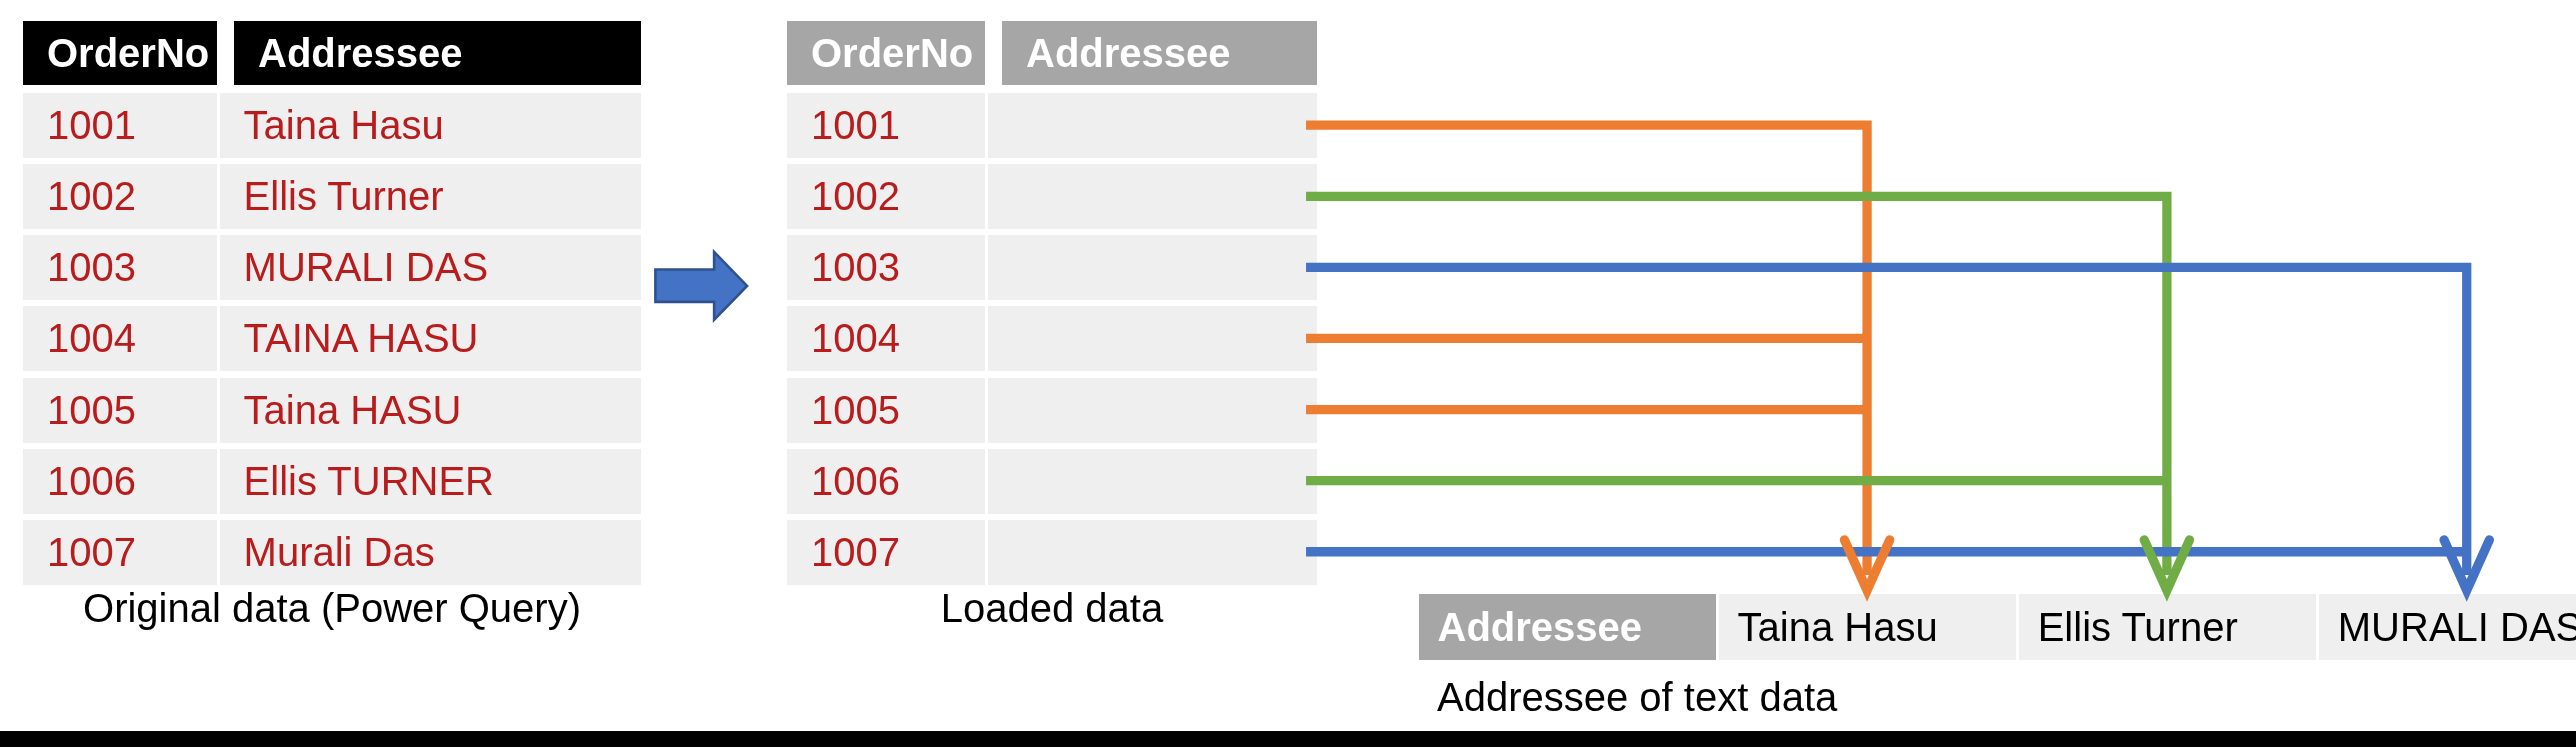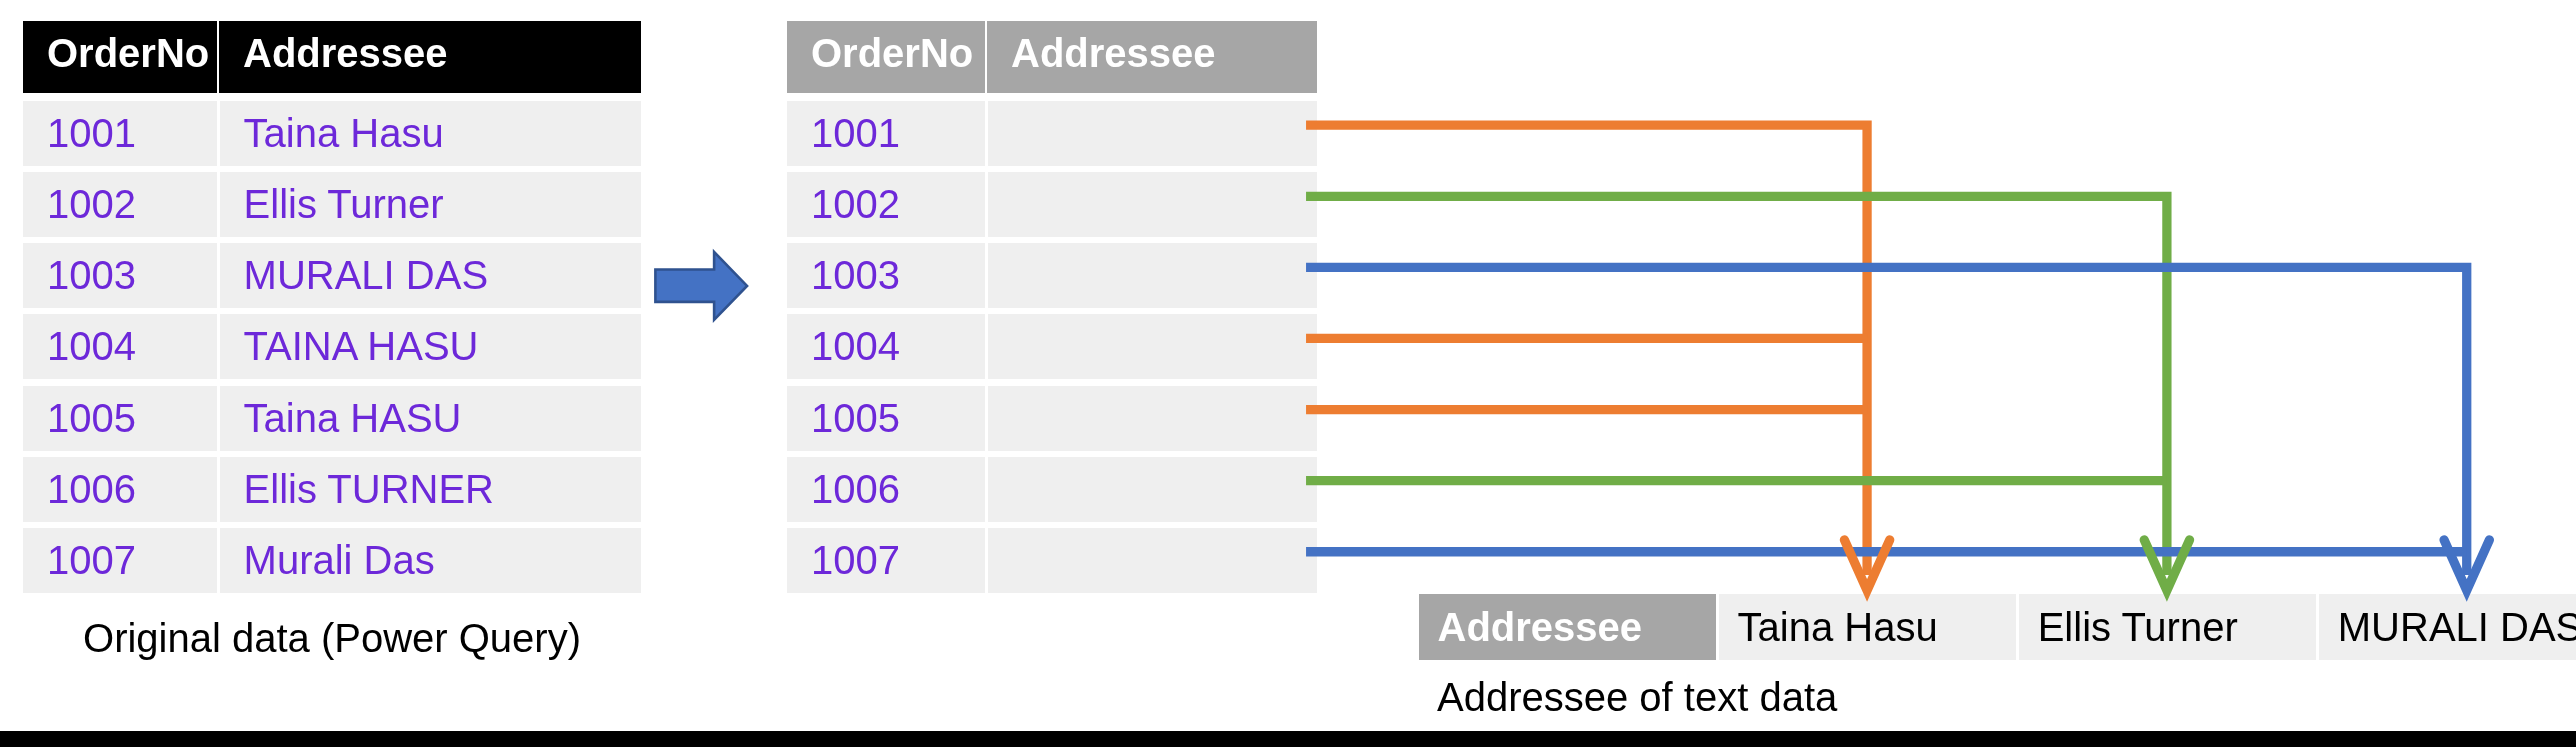--- a/index.html
+++ b/index.html
@@ -1,27 +1,27 @@
 <!DOCTYPE html>
 <html style="font-size:8.2px"><head>
 <meta charset="utf-8">
 <style>
   html,body{margin:0;padding:0;background:#ffffff;}
   #canvas{
     position:relative;width:2626px;height:747px;background:#ffffff;
     font-family:"Liberation Sans",sans-serif;overflow:hidden;
   }
   .tbl{position:absolute;}
-  .thead{display:flex;gap:2px;height:72px;}
+  .thead{display:flex;gap:17px;height:64px;}
   .hc{box-sizing:border-box;font-size:40px;line-height:64px;font-weight:bold;color:#ffffff;padding-left:24px;white-space:nowrap;overflow:hidden;}
   .dark .hc{background:var(--orig-head,#000000);}
   .gray .hc{background:var(--gray-head,#A6A6A6);}
   .tbody{margin-top:8.2px;display:flex;flex-direction:column;gap:6.2px;}
   .trow{display:flex;gap:2.6px;height:65px;}
-  .tc{box-sizing:border-box;background:var(--row-bg,#EFEFEF);font-size:40px;line-height:65px;color:#6d28d9;padding-left:24px;white-space:nowrap;overflow:hidden;}
+  .tc{box-sizing:border-box;background:var(--row-bg,#EFEFEF);font-size:40px;line-height:65px;color:#b91c1c;padding-left:24px;white-space:nowrap;overflow:hidden;}
   .c1{width:194px;flex:none;}
   .c2{flex:1;}
   #loaded-table .c1{width:198px;}
   .caption{position:absolute;font-size:40px;line-height:45px;color:#000000;white-space:nowrap;}
   .caption.centered{text-align:center;}
   #dict-table{position:absolute;left:1419px;top:594px;display:flex;gap:3.1px;}
   .dcell{box-sizing:border-box;width:297px;height:66px;font-size:40px;line-height:66px;padding-left:18.5px;background:var(--row-bg,#EFEFEF);color:#000000;white-space:nowrap;overflow:hidden;}
   .dhead{background:var(--gray-head,#A6A6A6);color:#ffffff;font-weight:bold;}
   svg.overlay{position:absolute;left:0;top:0;width:2626px;height:747px;pointer-events:none;}
   #footer-bar{position:absolute;left:0;top:731px;width:2626px;height:16.5px;background:var(--footer,#000000);}
@@ -60,21 +60,21 @@
         <div class="trow">
           <div class="tc c1">1006</div>
           <div class="tc c2">Ellis TURNER</div>
         </div>
         <div class="trow">
           <div class="tc c1">1007</div>
           <div class="tc c2">Murali Das</div>
         </div>
       </div>
   </div>
-  <div class="caption centered" style="left:23px;top:616px;width:618px;">Original data (Power Query)</div>
+  <div class="caption centered" style="left:23px;top:586px;width:618px;">Original data (Power Query)</div>
 
   <div class="tbl" id="loaded-table" style="left:787px;top:20.6px;width:530px;">
     <div class="thead gray">
       <div class="hc c1">OrderNo</div>
       <div class="hc c2">Addressee</div>
     </div>
     <div class="tbody" id="loaded-body">
         <div class="trow">
           <div class="tc c1">1001</div>
           <div class="tc c2"></div>
@@ -98,20 +98,21 @@
         <div class="trow">
           <div class="tc c1">1006</div>
           <div class="tc c2"></div>
         </div>
         <div class="trow">
           <div class="tc c1">1007</div>
           <div class="tc c2"></div>
         </div>
       </div>
   </div>
+  <div class="caption centered" style="left:787px;top:586px;width:530px;">Loaded data</div>
 
   <div id="dict-table">
     <div class="dcell dhead">Addressee</div>
   <div class="dcell">Taina Hasu</div>
       <div class="dcell">Ellis Turner</div>
       <div class="dcell">MURALI DAS</div>
     </div>
   <div class="caption" style="left:1437px;top:675px;">Addressee of text data</div>
 
   <svg class="overlay" id="overlay" viewBox="0 0 5097 1450">

